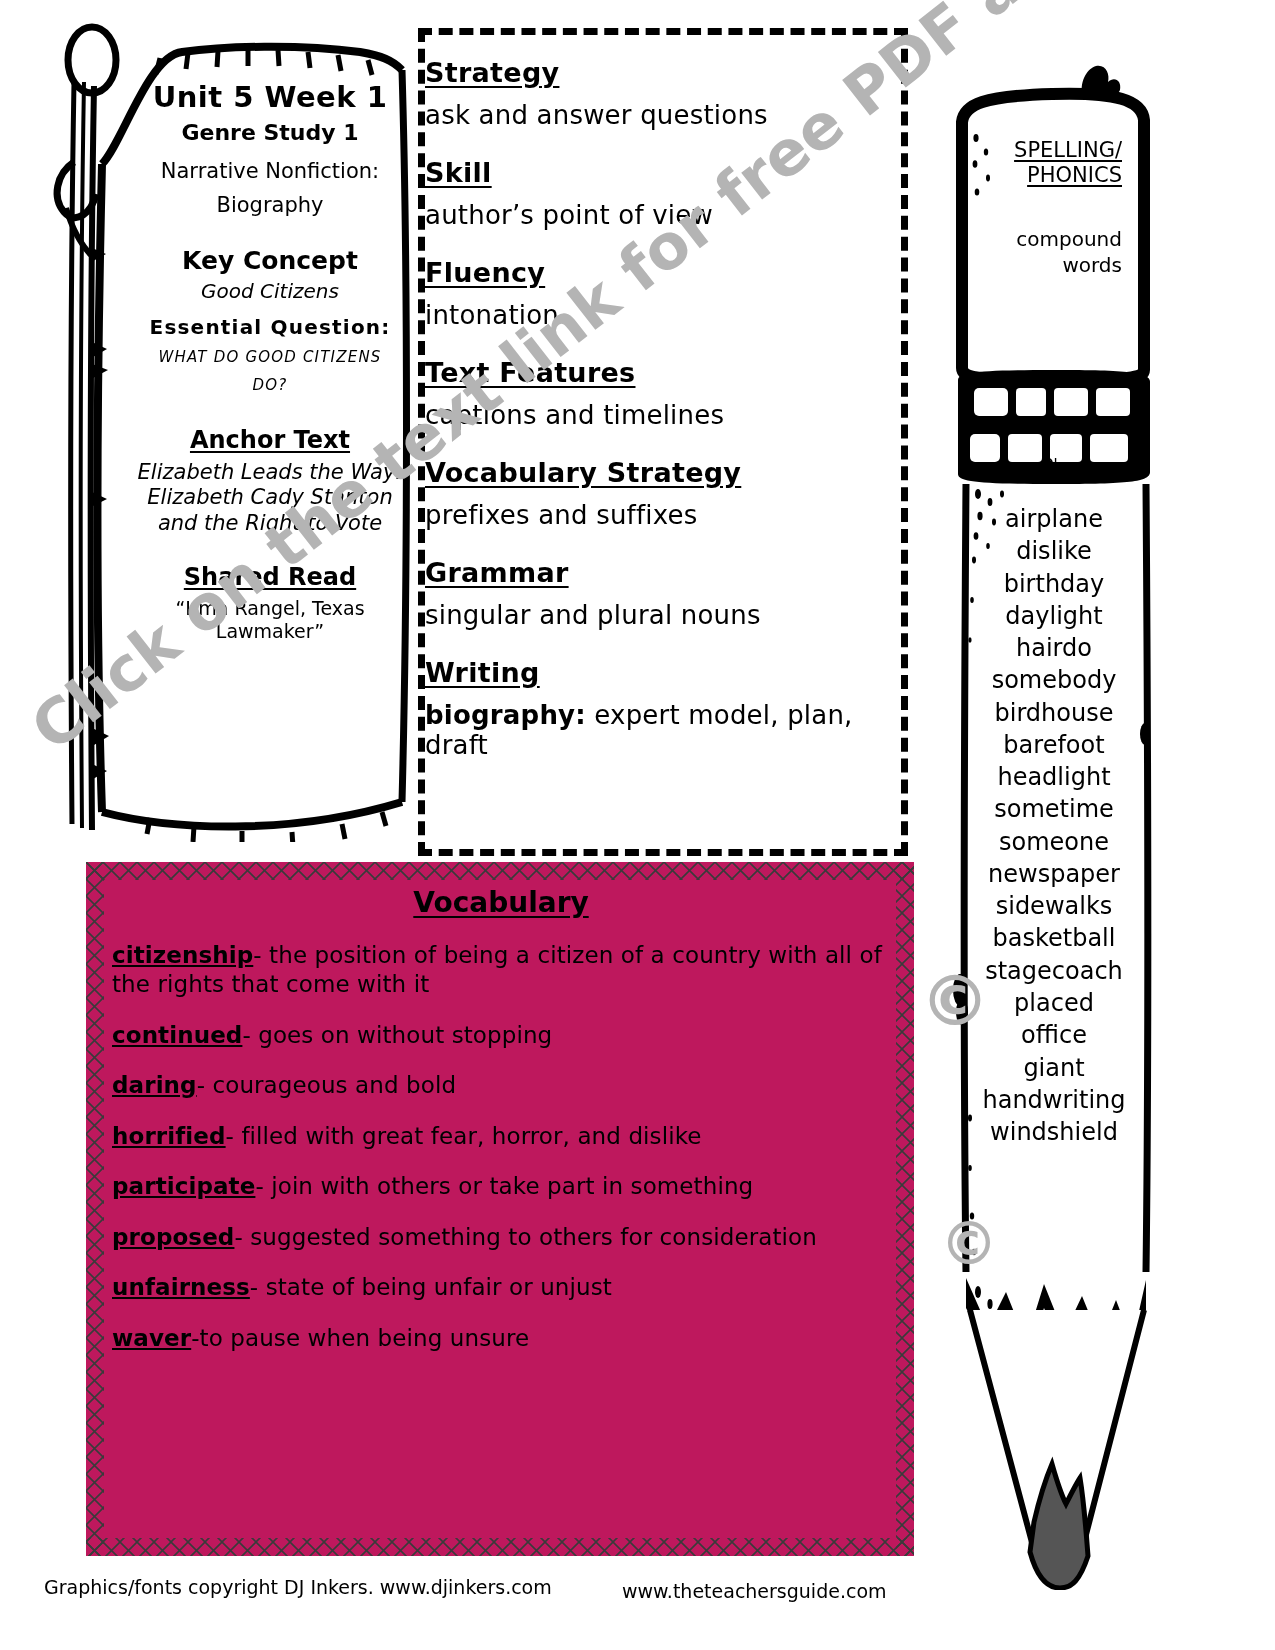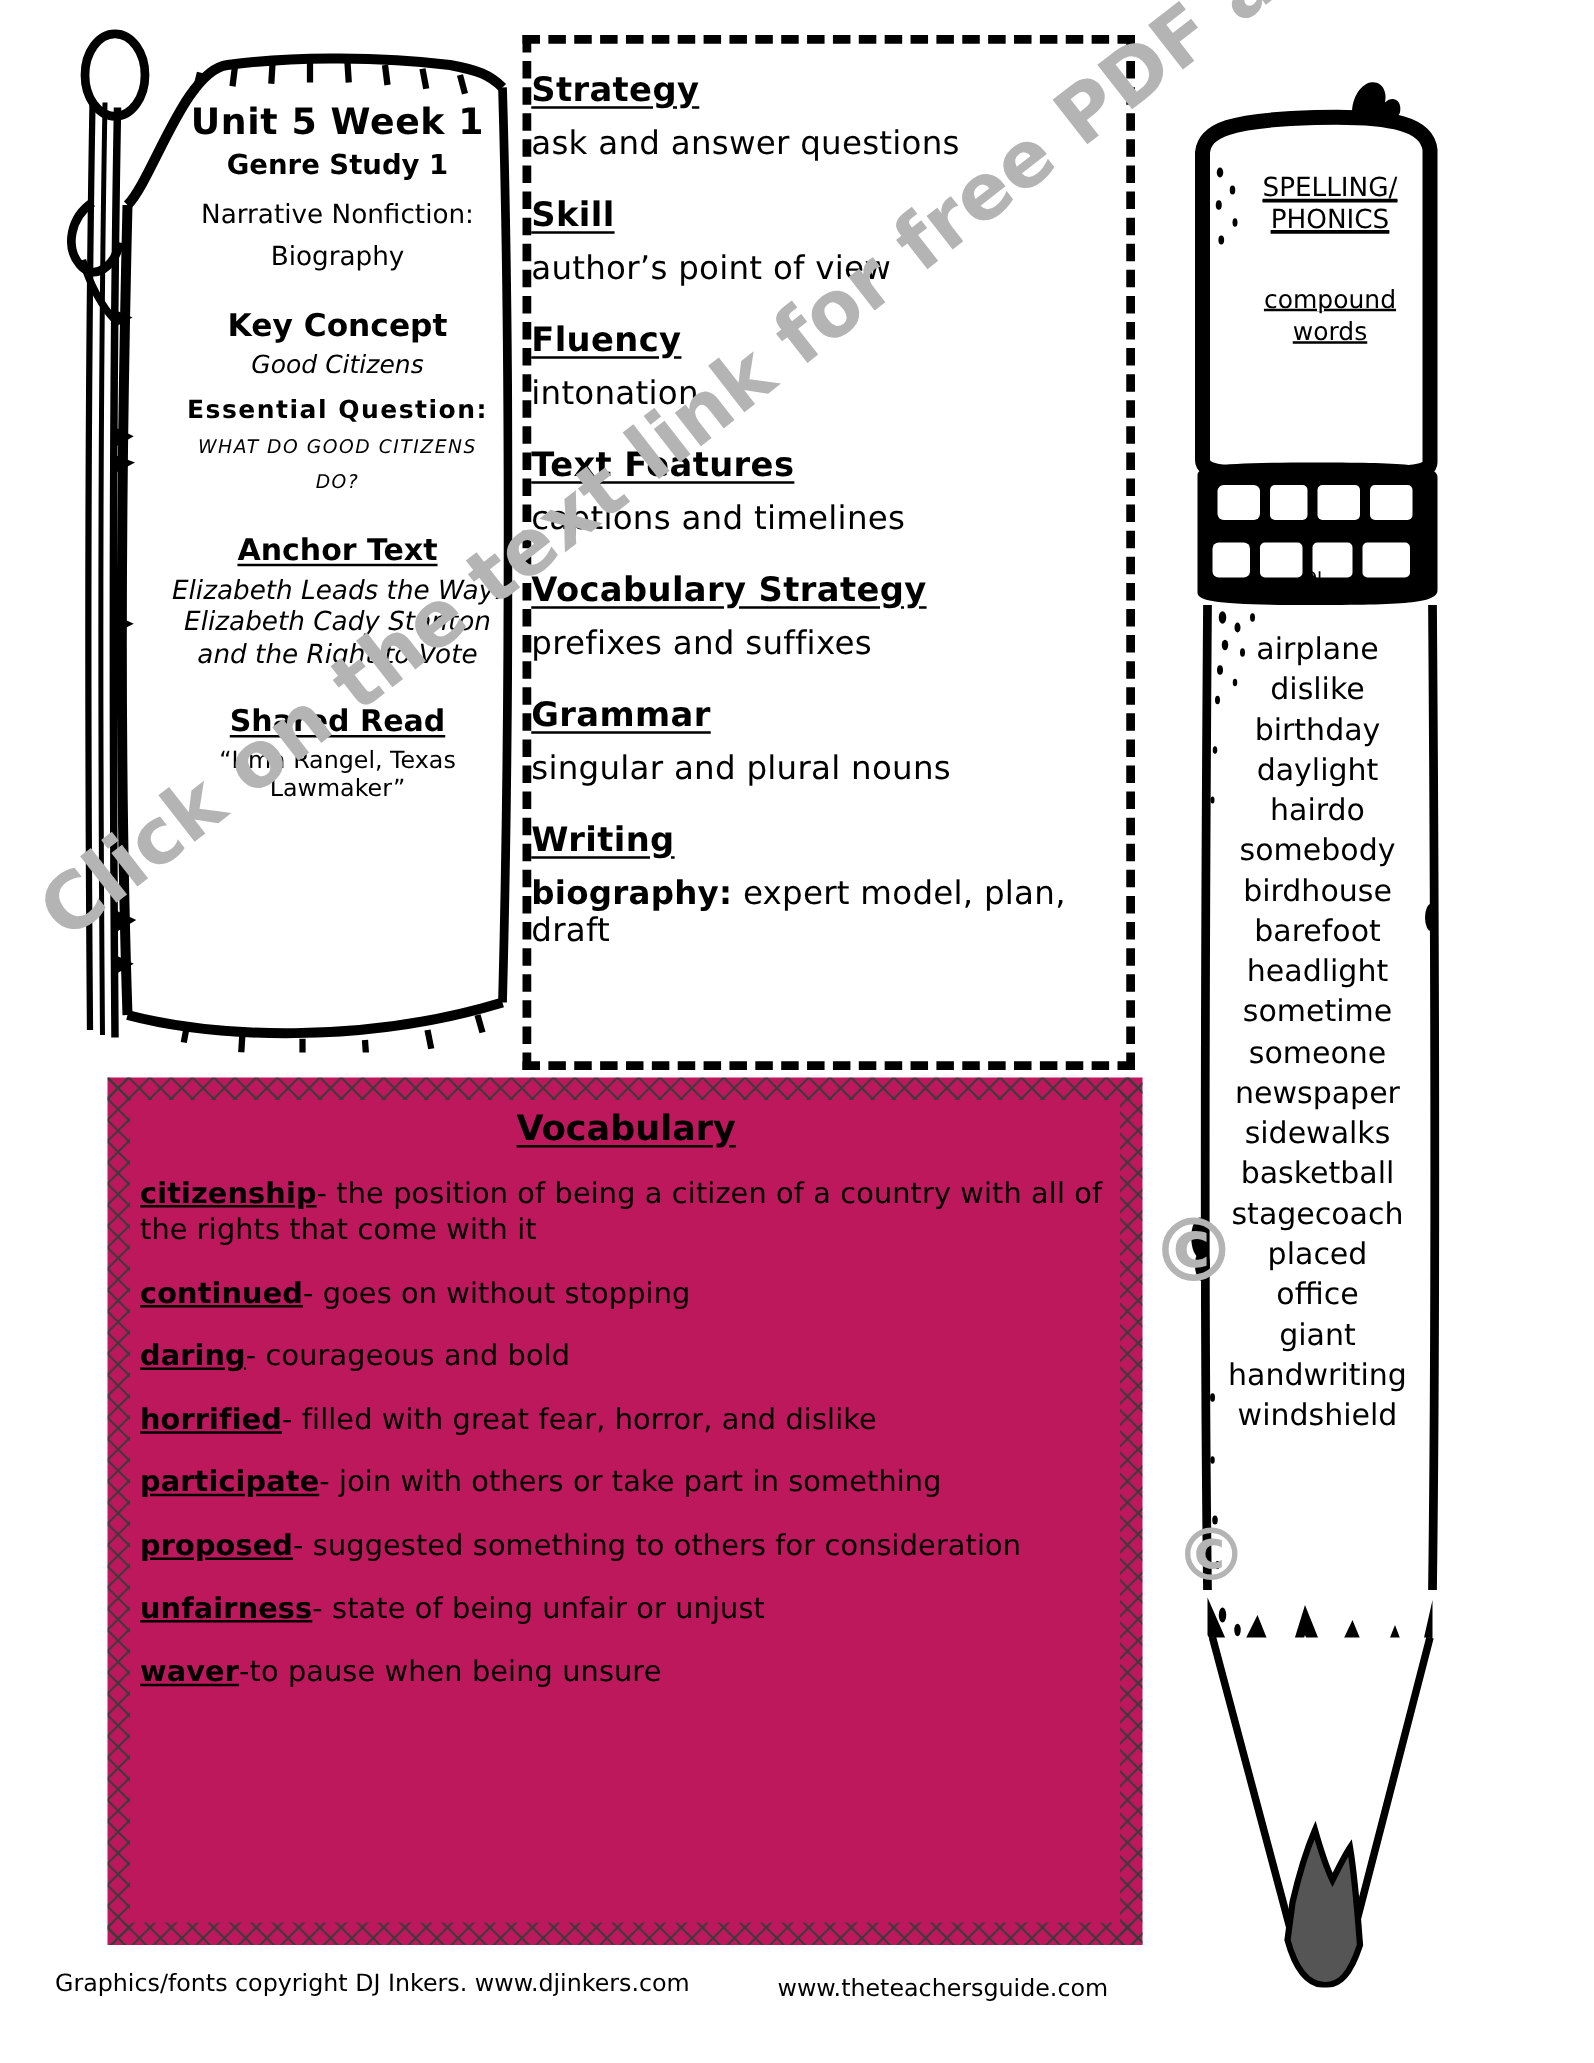--- a/index.html
+++ b/index.html
@@ -180,25 +180,24 @@
   
   #pencil {
     position: absolute;
     left: 930px; top: 60px;
     width: 250px; height: 1530px;
     z-index: 7;
   }
   #pencil svg { display:block; position:absolute; left:0; top:0; }
   .p-eraser-text {
     position: absolute;
-    left: 54px; top: 78px;
+    left: 32px; top: 78px;
     width: 160px;
-    text-align: center;
+    text-align: right;
     z-index: 12;
-    text-decoration: underline;
   }
   .p-sp-title {
     font-size: 21px;
     text-decoration: underline;
     text-underline-offset: 3px;
     line-height: 1.18;
   }
   .p-sp-sub {
     font-size: 20px;
     margin-top: 38px;

